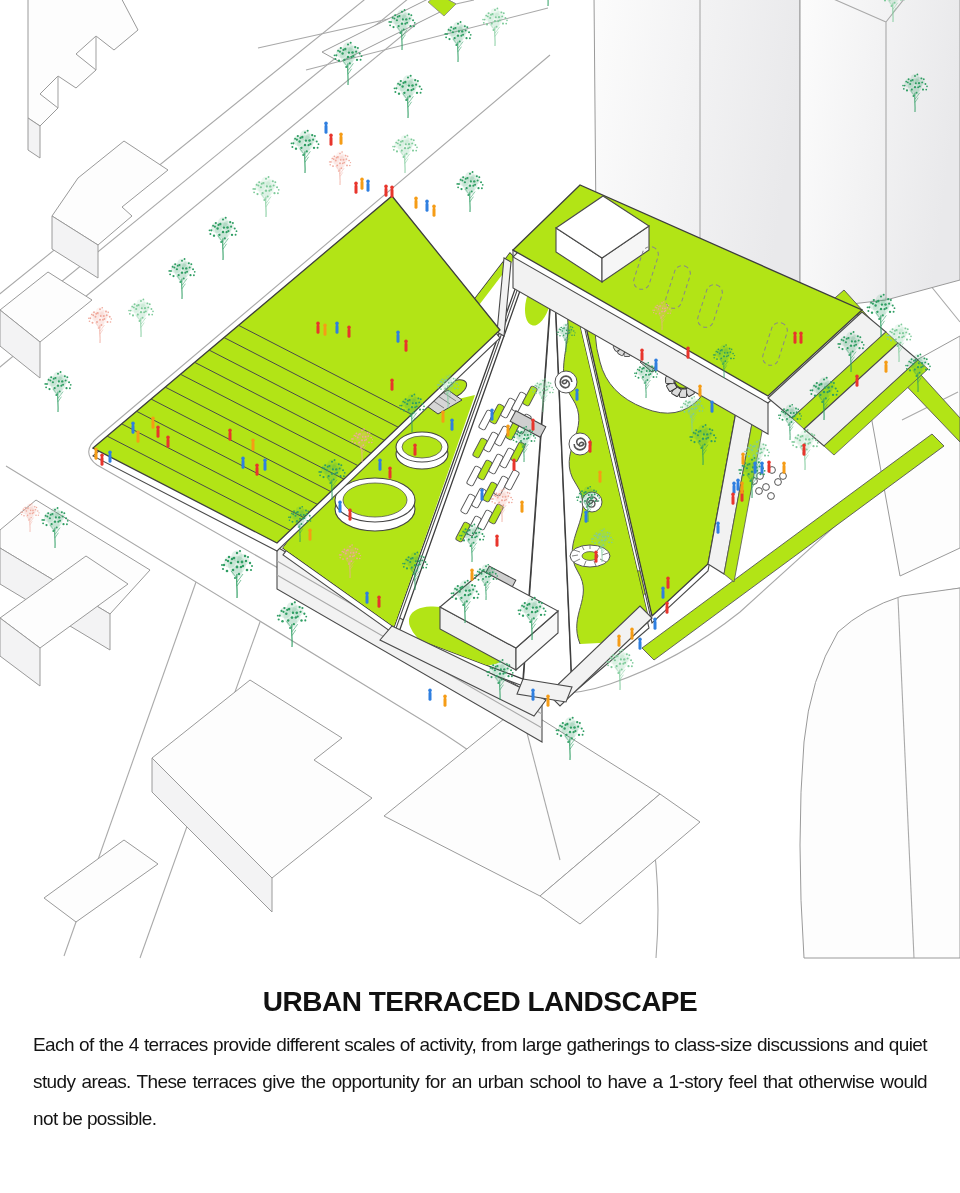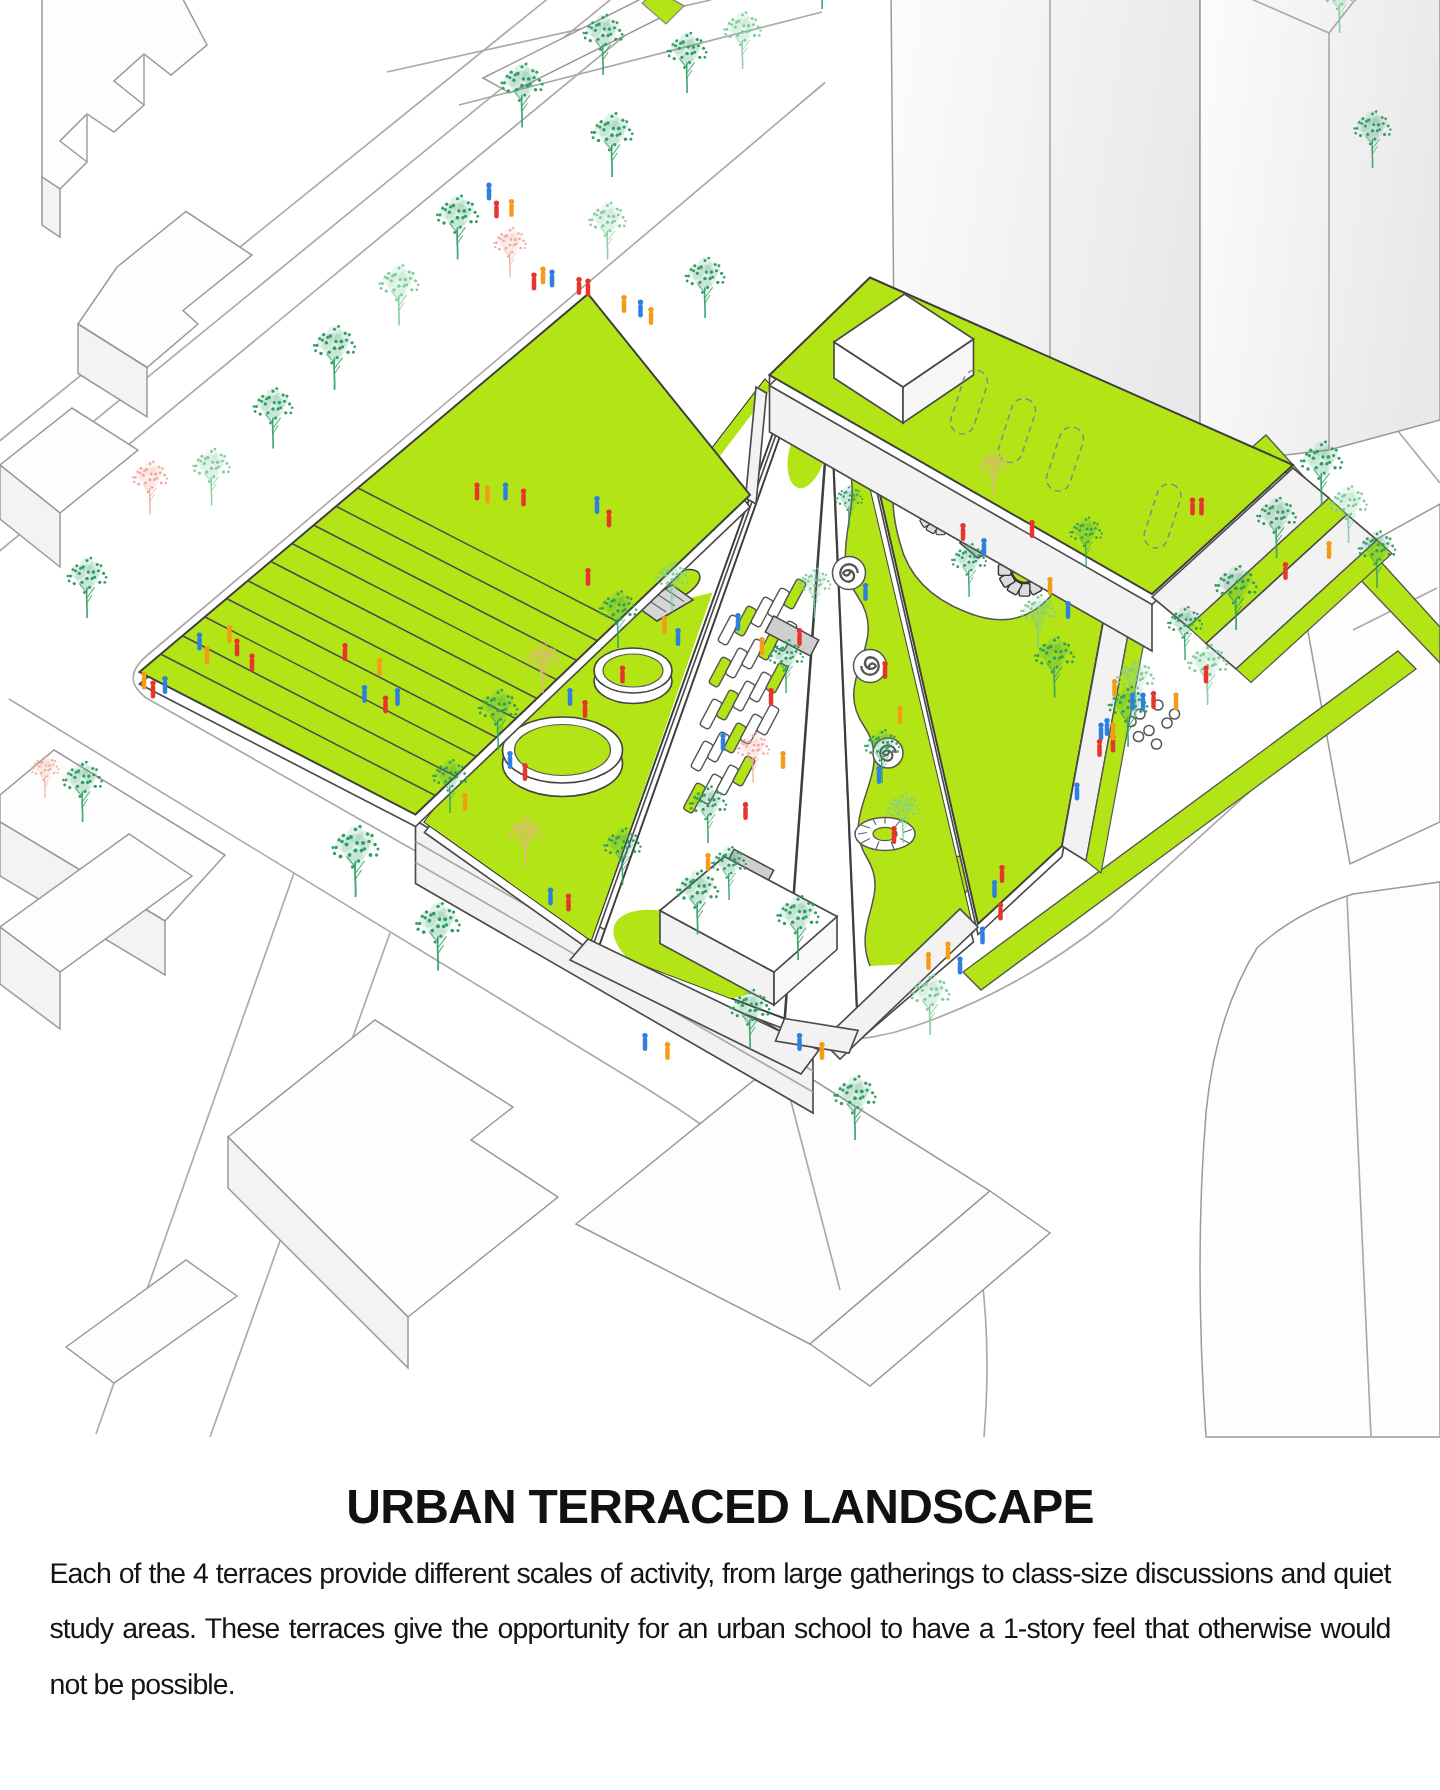--- a/index.html
+++ b/index.html
@@ -1,20 +1,20 @@
 <!DOCTYPE html>
 <html style="--lawn-green: #b2e416; --tree-green: #2f9e63; --tree-light: #7fcb9b; --tree-pink: #efa89b; --person-red: #e8352c; --person-blue: #2f7fe0; --person-orange: #f59c16; --wall-white: #f2f2f2; --ramp-gray: #d6d6d6; --school-outline: #3d3d3d; --city-outline: #9a9a9a; --street-line: #a9a9a9; --text: #141414;"><head>
 <meta charset="utf-8">
 <style>
   html,body{margin:0;padding:0;background:#ffffff;}
   body{width:960px;height:1193px;position:relative;overflow:hidden;
        font-family:"Liberation Sans","DejaVu Sans",sans-serif;color:#141414;}
   #scene{position:absolute;top:0;left:0;}
   .caption{position:absolute;left:0;top:986px;width:960px;box-sizing:border-box;padding:0 33px;}
-  .caption h2{margin:0 0 8px 0;text-align:center;font-size:32px;font-weight:bold;
+  .caption h2{margin:0 0 8px 0;text-align:center;font-size:28px;font-weight:bold;
               letter-spacing:-0.5px;color:#111;}
   .caption p{margin:0;font-size:19px;line-height:37px;letter-spacing:-0.6px;
              text-align:justify;color:#141414;}
   
   .city{fill:#fdfdfd;stroke:#9a9a9a;stroke-width:1;}
   .cityface{fill:#f3f3f4;stroke:#9a9a9a;stroke-width:1;}
   .street{fill:none;stroke:#a9a9a9;stroke-width:1.1;}
   .sroof{fill:var(--lawn-green);stroke:#3d3d3d;stroke-width:1.3;}
   .sslab{fill:#ffffff;stroke:#4a4a4a;stroke-width:1.1;}
   .swall{fill:var(--wall-white);stroke:#4a4a4a;stroke-width:1.1;}

